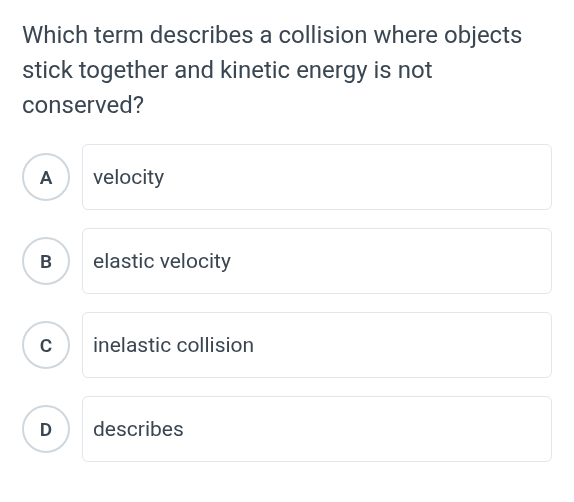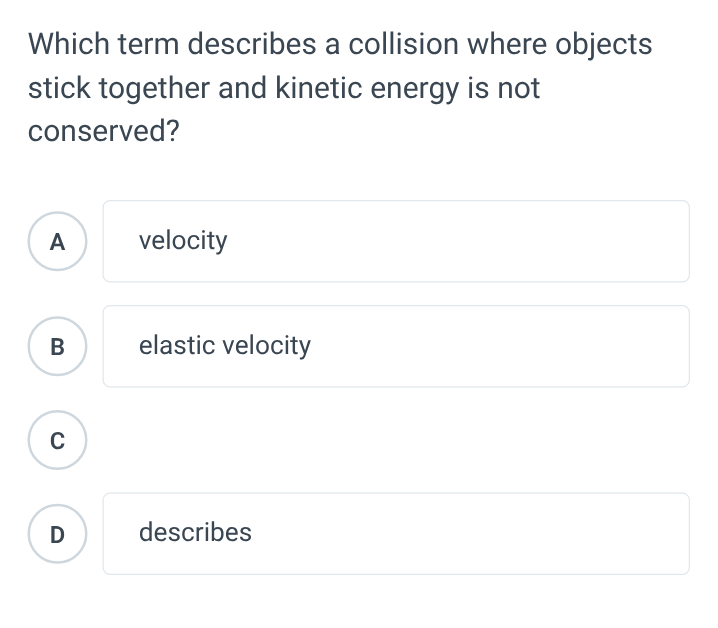--- a/index.html
+++ b/index.html
@@ -7,21 +7,21 @@
     body {
       font-family: -apple-system, BlinkMacSystemFont, "Segoe UI", Roboto, Helvetica, Arial, sans-serif;
       background: #ffffff;
       padding: 18px 22px;
       color: #3a4652;
     }
     .question {
       font-size: 24px;
       line-height: 1.45;
       color: #3a4652;
-      margin-bottom: 38px;
+      margin-bottom: 22px;
       font-weight: 400;
     }
     .options {
       display: flex;
       flex-direction: column;
       gap: 18px;
     }
     .option-row {
       display: flex;
       align-items: center;
@@ -39,21 +39,21 @@
       font-size: 19px;
       font-weight: 600;
       color: #3a4652;
       flex-shrink: 0;
       background: #fff;
     }
     .option-box {
       flex: 1;
       border: 1px solid #e1e7ec;
       border-radius: 6px;
-      padding: 20px 28px;
+      padding: 20px 10px;
       font-size: 21px;
       color: #3a4652;
       background: #fff;
       min-height: 64px;
       display: flex;
       align-items: center;
     }
   </style>
 </head>
 <body>
@@ -67,20 +67,21 @@
     <div class="option-box">velocity</div>
   </div>
 
   <div class="option-row">
     <div class="option-letter">B</div>
     <div class="option-box">elastic velocity</div>
   </div>
 
   <div class="option-row">
     <div class="option-letter">C</div>
+    <div class="option-box">inelastic collision</div>
   </div>
 
   <div class="option-row">
     <div class="option-letter">D</div>
     <div class="option-box">describes</div>
   </div>
 
 </div>
 
 </body></html>

